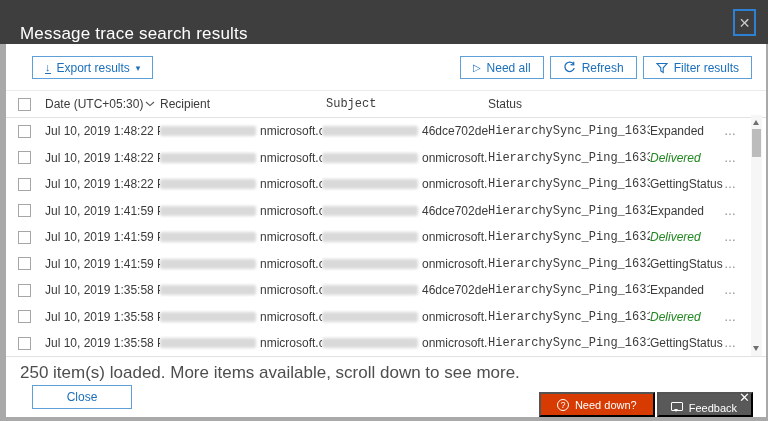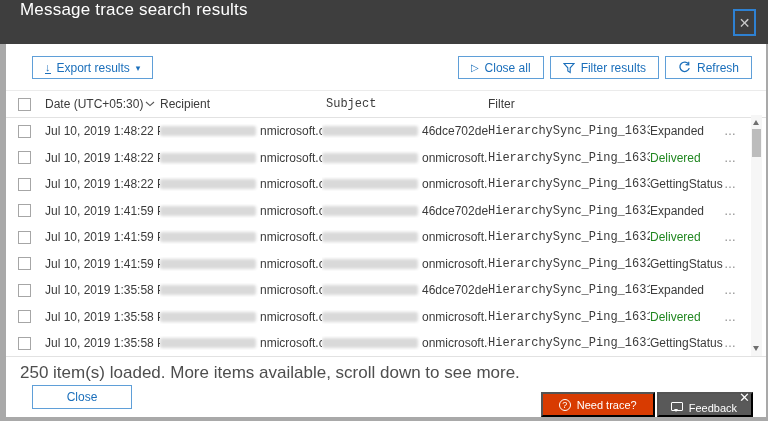--- a/index.html
+++ b/index.html
@@ -5,21 +5,21 @@
   :root{
     --titlebar:#3e3e3e; --blue:#1b6fbb; --border-blue:#5f9fd8;
     --green:#218721; --orange:#d83b01; --feedback-gray:#595959;
   }
   *{margin:0;padding:0;box-sizing:border-box;}
   body{width:768px;height:421px;overflow:hidden;font-family:"Liberation Sans",sans-serif;}
   .stage{position:relative;width:768px;height:421px;background:#a9a9a9;overflow:hidden;}
 
   
   .titlebar{position:absolute;top:0;left:0;right:0;height:44px;background:var(--titlebar);
-    display:flex;align-items:flex-start;padding:0 20px;}
+    display:flex;align-items:flex-end;padding:0 20px;}
   .title{color:#ffffff;font-size:17px;font-weight:400;letter-spacing:.2px;}
   .close-btn{position:absolute;right:12px;top:9px;width:23px;height:27px;border:2px solid #2e81d2;
     display:flex;align-items:center;justify-content:center;color:#c9c9c9;font-size:14px;cursor:pointer;}
 
   
   .panel{position:absolute;left:6px;top:44px;right:2px;bottom:4px;background:#ffffff;}
 
   
   .btn{border:1px solid var(--border-blue);color:var(--blue);background:#fff;font-size:12px;
     display:inline-flex;align-items:center;gap:6px;padding:0 12px;height:23px;cursor:pointer;white-space:nowrap;}
@@ -43,21 +43,21 @@
   .cb{width:13px;height:13px;border:1px solid #a6a6a6;background:#fff;cursor:pointer;flex:none;}
 
   
   .tbody{position:absolute;top:74px;left:0;right:0;height:238px;overflow:hidden;}
   .row{height:26.5px;display:flex;align-items:center;font-size:12px;color:#3b3b3b;}
   .cell{overflow:hidden;white-space:nowrap;display:flex;align-items:center;}
   .blur{height:10px;background:#d9d9d9;border-radius:2px;filter:blur(1.5px);flex:none;margin-right:4px;}
   .blur-sender{width:96px;}
   .blur-recipient{width:96px;}
   .subject-cell,.status-cell,.date-cell{display:block;overflow:hidden;white-space:nowrap;}
-  .status-cell.green{color:var(--green);}
+  .status-cell.green{color:var(--green);font-style:italic;}
   .more{color:#8a8a8a;font-size:12px;letter-spacing:1px;cursor:pointer;}
 
   
   .scrollbar{position:absolute;right:4px;top:71px;width:11px;height:241px;background:#f6f6f6;}
   .sb-up,.sb-down{position:absolute;left:2px;width:0;height:0;border-left:3.5px solid transparent;border-right:3.5px solid transparent;cursor:pointer;}
   .sb-up{top:5px;border-bottom:5px solid #6f6f6f;}
   .sb-down{bottom:5px;border-top:5px solid #6f6f6f;}
   .sb-thumb{position:absolute;left:1px;top:14px;width:9px;height:28px;background:#bcbcbc;cursor:pointer;}
 
   
@@ -95,51 +95,51 @@
   <div class="panel">
 
     <button class="btn export-btn">
       <span class="dl-icon">↓</span>
       <span>Export results</span>
       <span class="caret">▾</span>
     </button>
     <div class="right-group">
       <button class="btn">
         <span class="tri-icon">▷</span>
-        <span>Close all</span>
-      </button>
-      <button class="btn">
-        <svg width="12" height="12" viewBox="0 0 12 12">
-          <path d="M1 1.5 H11 L7.2 5.8 V10.5 L4.8 9 V5.8 Z" fill="none" stroke="currentColor" stroke-width="1.1"></path>
-        </svg>
-        <span>Filter results</span>
+        <span>Need all</span>
       </button>
       <button class="btn">
         <svg width="13" height="13" viewBox="0 0 12 12">
           <path d="M9.9 3 A4.4 4.4 0 1 0 10.4 6.6" fill="none" stroke="currentColor" stroke-width="1.2"></path>
           <path d="M9.9 0.6 L9.9 3.5 L7 3.3" fill="none" stroke="currentColor" stroke-width="1.1"></path>
         </svg>
         <span>Refresh</span>
+      </button>
+      <button class="btn">
+        <svg width="12" height="12" viewBox="0 0 12 12">
+          <path d="M1 1.5 H11 L7.2 5.8 V10.5 L4.8 9 V5.8 Z" fill="none" stroke="currentColor" stroke-width="1.1"></path>
+        </svg>
+        <span>Filter results</span>
       </button>
     </div>
     <div class="divider-top"></div>
 
     <div class="thead">
       <span class="col-cb">
           <span class="cb"></span>
         </span>
       <span class="col-date">
         <span>Date (UTC+05:30)</span>
         <svg width="10" height="6" viewBox="0 0 10 6">
           <polyline points="1,1 5,4.6 9,1" fill="none" stroke="#555" stroke-width="1.1"></polyline>
         </svg>
       </span>
       <span class="col-recipient">Recipient</span>
       <span class="col-subject">Subject</span>
-      <span class="col-status">Filter</span>
+      <span class="col-status">Status</span>
       <span class="col-more"></span>
     </div>
 
     <div class="tbody">
       <div class="row">
         <span class="col-cb">
             <span class="cb"></span>
           </span>
         <span class="col-date date-cell">Jul 10, 2019 1:48:22 PM</span>
         <span class="col-sender cell">
@@ -306,21 +306,21 @@
       <span class="sb-down"></span>
     </div>
 
     <div class="footer-divider"></div>
     <div class="footer-text">250 item(s) loaded. More items available, scroll down to see more.</div>
     <button class="close-dialog-btn">Close</button>
 
     <div class="help-bar">
       <button class="need-help-btn">
         <span class="q-circle">?</span>
-        <span>Need trace?</span>
+        <span>Need down?</span>
       </button>
       <button class="feedback-btn">
         <span class="bubble"></span>
         <span>Feedback</span>
       </button>
     </div>
     <span class="fb-close">✕</span>
 
   </div>
 </div>

